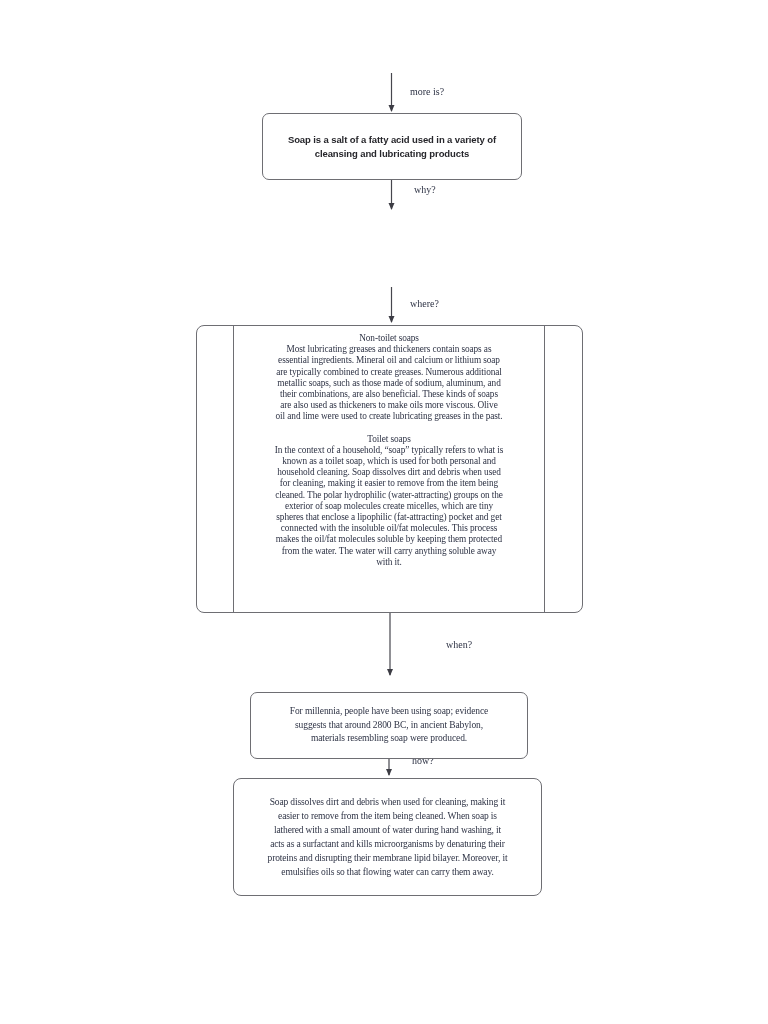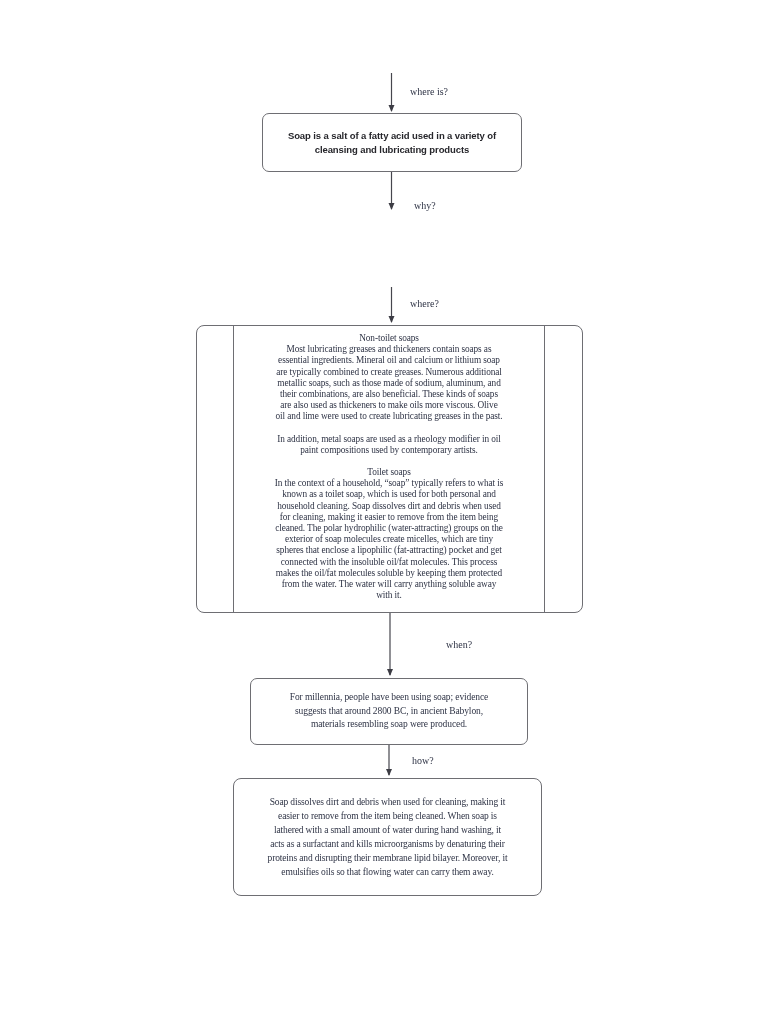--- a/index.html
+++ b/index.html
@@ -11,44 +11,44 @@
   .connectors line{stroke:#46464e;stroke-width:1.2;}
   #ah path{fill:#3c3c44;}
 
   .node{
     position:absolute;border:1px solid #6e6e73;background:#ffffff;
     display:flex;align-items:center;justify-content:center;
     text-align:center;box-sizing:border-box;
   }
   .ellipse{left:347px;top:29px;width:90px;height:44px;border-radius:50%;font-size:10px;}
   .box1{
-    left:262px;top:113px;width:260px;height:59px;border-radius:7px;
+    left:262px;top:113px;width:260px;height:67px;border-radius:7px;
     font-family:"Liberation Sans",sans-serif;font-weight:bold;
     font-size:9.5px;letter-spacing:-0.1px;line-height:14px;color:#26262b;
   }
   .box2{left:260px;top:212px;width:264px;height:75px;border-radius:8px;
     font-size:9.5px;letter-spacing:-0.1px;line-height:13.5px;}
   .bigbox{left:196px;top:325px;width:387px;height:288px;border-radius:8px;display:block;}
   .vline{position:absolute;top:0;bottom:0;width:0;border-left:1px solid #6e6e73;}
   .vline.left{left:36px;}
   .vline.right{left:347px;}
   .bigbox-content{
     position:absolute;left:37px;top:0;width:310px;height:100%;
     padding-top:7px;box-sizing:border-box;
     font-size:9.3px;letter-spacing:-0.1px;line-height:11.2px;text-align:center;
   }
   .spaced{margin-top:11px;}
-  .box4{left:250px;top:678px;width:278px;height:67px;border-radius:7px;
+  .box4{left:250px;top:692px;width:278px;height:67px;border-radius:7px;
     font-size:9.5px;letter-spacing:-0.1px;line-height:13.5px;}
   .box5{left:233px;top:778px;width:309px;height:118px;border-radius:8px;
     font-size:9.5px;letter-spacing:-0.15px;line-height:14px;padding:0 5px;}
   .pre{white-space:pre-line;}
   .edge-label{position:absolute;font-size:10px;line-height:12px;color:#2e3345;}
   .el-whatis{left:410px;top:86px;}
-  .el-why{left:414px;top:200px;font-family:Liberation Serif, serif;}
+  .el-why{left:414px;top:184px;font-family:Liberation Serif, serif;}
   .el-where{left:410px;top:298px;}
   .el-when{left:446px;top:639px;}
   .el-how{left:412px;top:755px;font-family:Liberation Serif, serif;}
 </style>
 </head>
 <body>
 
 <div class="canvas">
 
   <svg class="connectors" width="768" height="1024" viewBox="0 0 768 1024">
@@ -58,21 +58,21 @@
       </marker>
     </defs>
     <line x1="391.5" y1="73" x2="391.5" y2="111" marker-end="url(#ah)"></line>
     <line x1="391.5" y1="172" x2="391.5" y2="209" marker-end="url(#ah)"></line>
     <line x1="391.5" y1="287" x2="391.5" y2="322" marker-end="url(#ah)"></line>
     <line x1="390" y1="613" x2="390" y2="675" marker-end="url(#ah)"></line>
     <line x1="389" y1="745" x2="389" y2="775" marker-end="url(#ah)"></line>
   </svg>
 
 
-  <span class="edge-label el-whatis">where is?</span>
+  <span class="edge-label el-whatis">more is?</span>
   <span class="edge-label el-why">why?</span>
   <span class="edge-label el-where">where?</span>
   <span class="edge-label el-when">when?</span>
   <span class="edge-label el-how">how?</span>
 
   <div class="node box1">
     <div class="pre">Soap is a salt of a fatty acid used in a variety of
 cleansing and lubricating products</div>
   </div>
 
@@ -82,22 +82,20 @@
     <div class="vline right"></div>
     <div class="bigbox-content">
       <div>Non-toilet soaps</div>
       <div class="pre">Most lubricating greases and thickeners contain soaps as
 essential ingredients. Mineral oil and calcium or lithium soap
 are typically combined to create greases. Numerous additional
 metallic soaps, such as those made of sodium, aluminum, and
 their combinations, are also beneficial. These kinds of soaps
 are also used as thickeners to make oils more viscous. Olive
 oil and lime were used to create lubricating greases in the past.</div>
-      <div class="pre spaced">In addition, metal soaps are used as a rheology modifier in oil
-paint compositions used by contemporary artists.</div>
       <div class="spaced">Toilet soaps</div>
       <div class="pre">In the context of a household, “soap” typically refers to what is
 known as a toilet soap, which is used for both personal and
 household cleaning. Soap dissolves dirt and debris when used
 for cleaning, making it easier to remove from the item being
 cleaned. The polar hydrophilic (water-attracting) groups on the
 exterior of soap molecules create micelles, which are tiny
 spheres that enclose a lipophilic (fat-attracting) pocket and get
 connected with the insoluble oil/fat molecules. This process
 makes the oil/fat molecules soluble by keeping them protected

